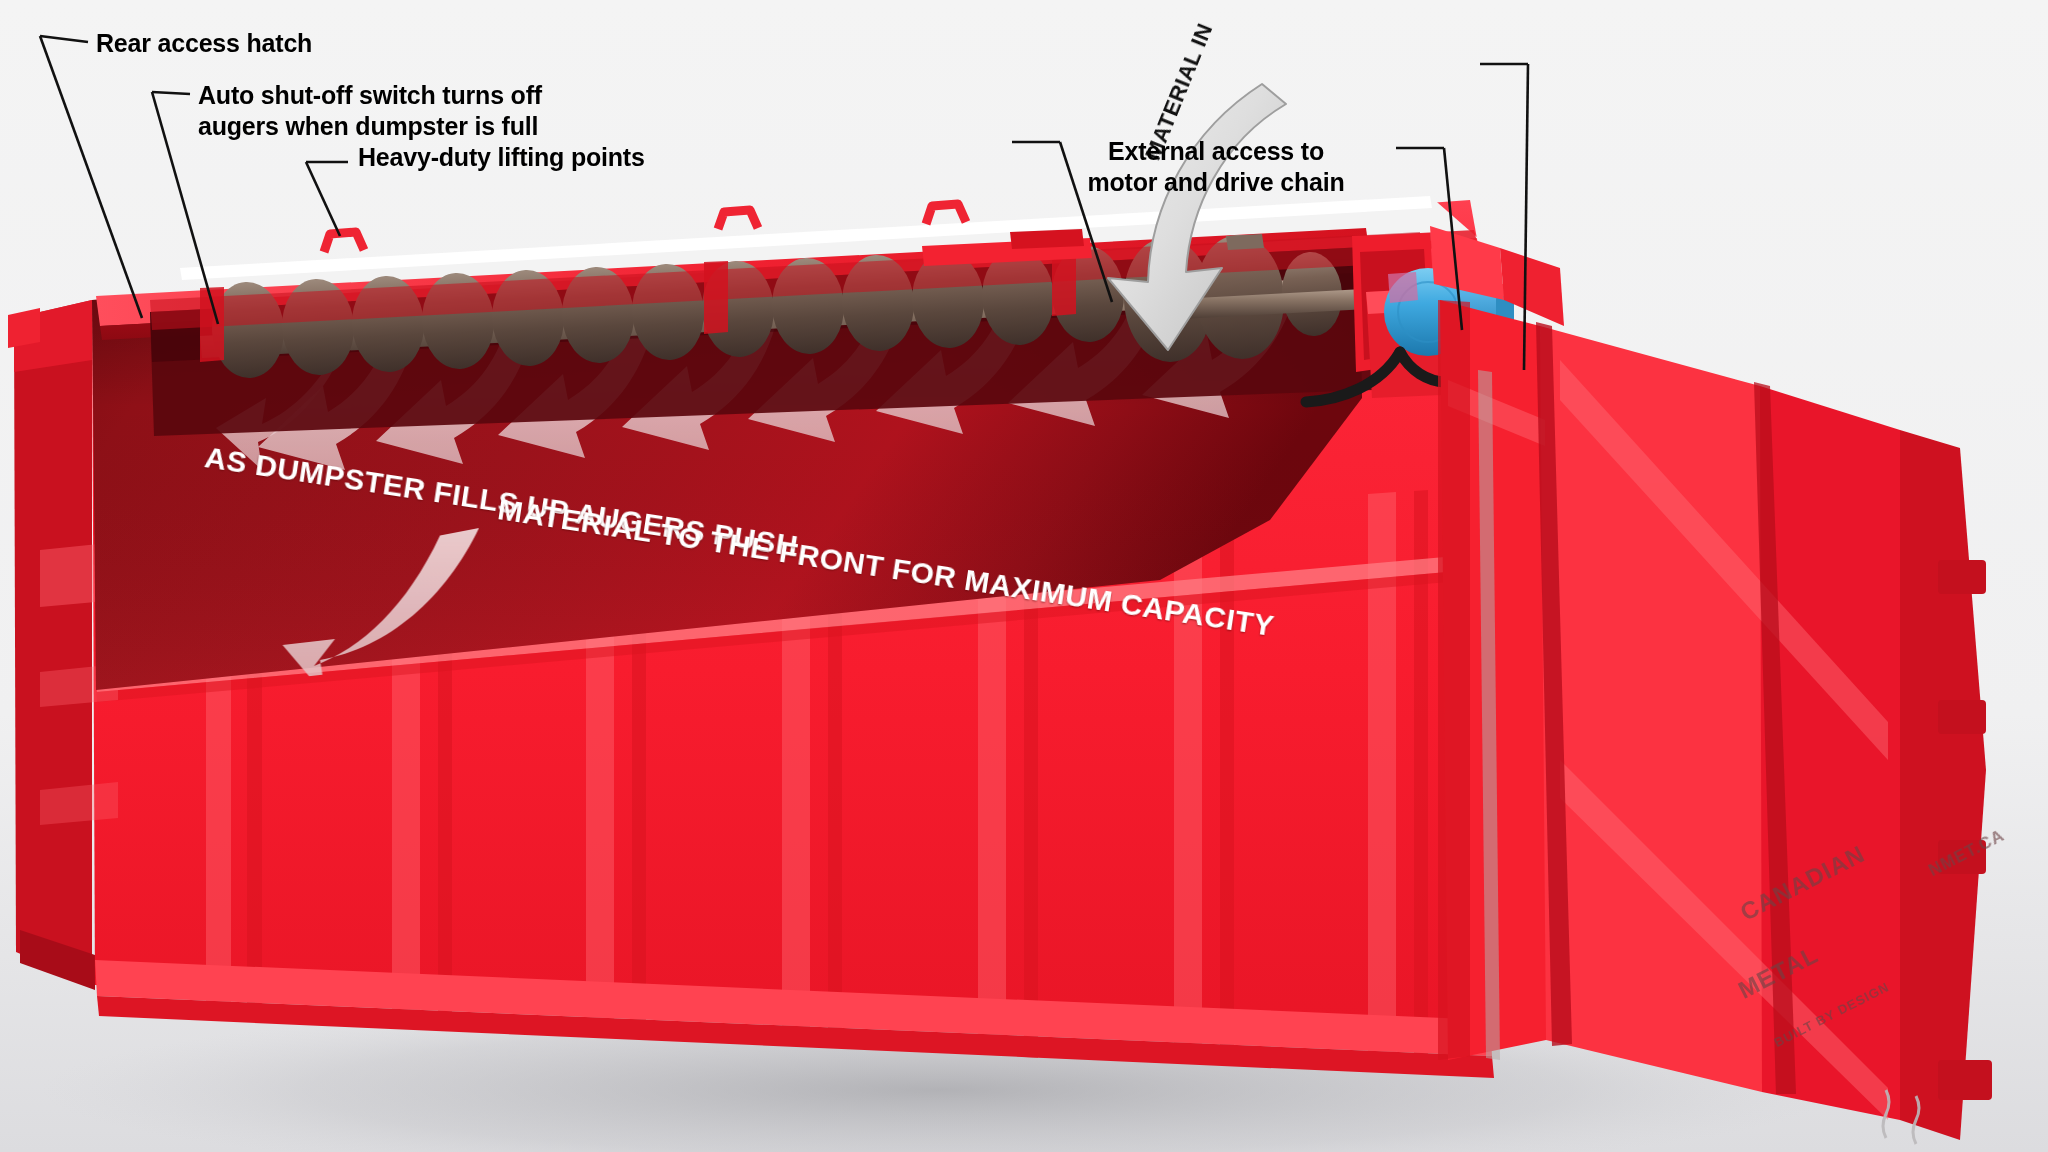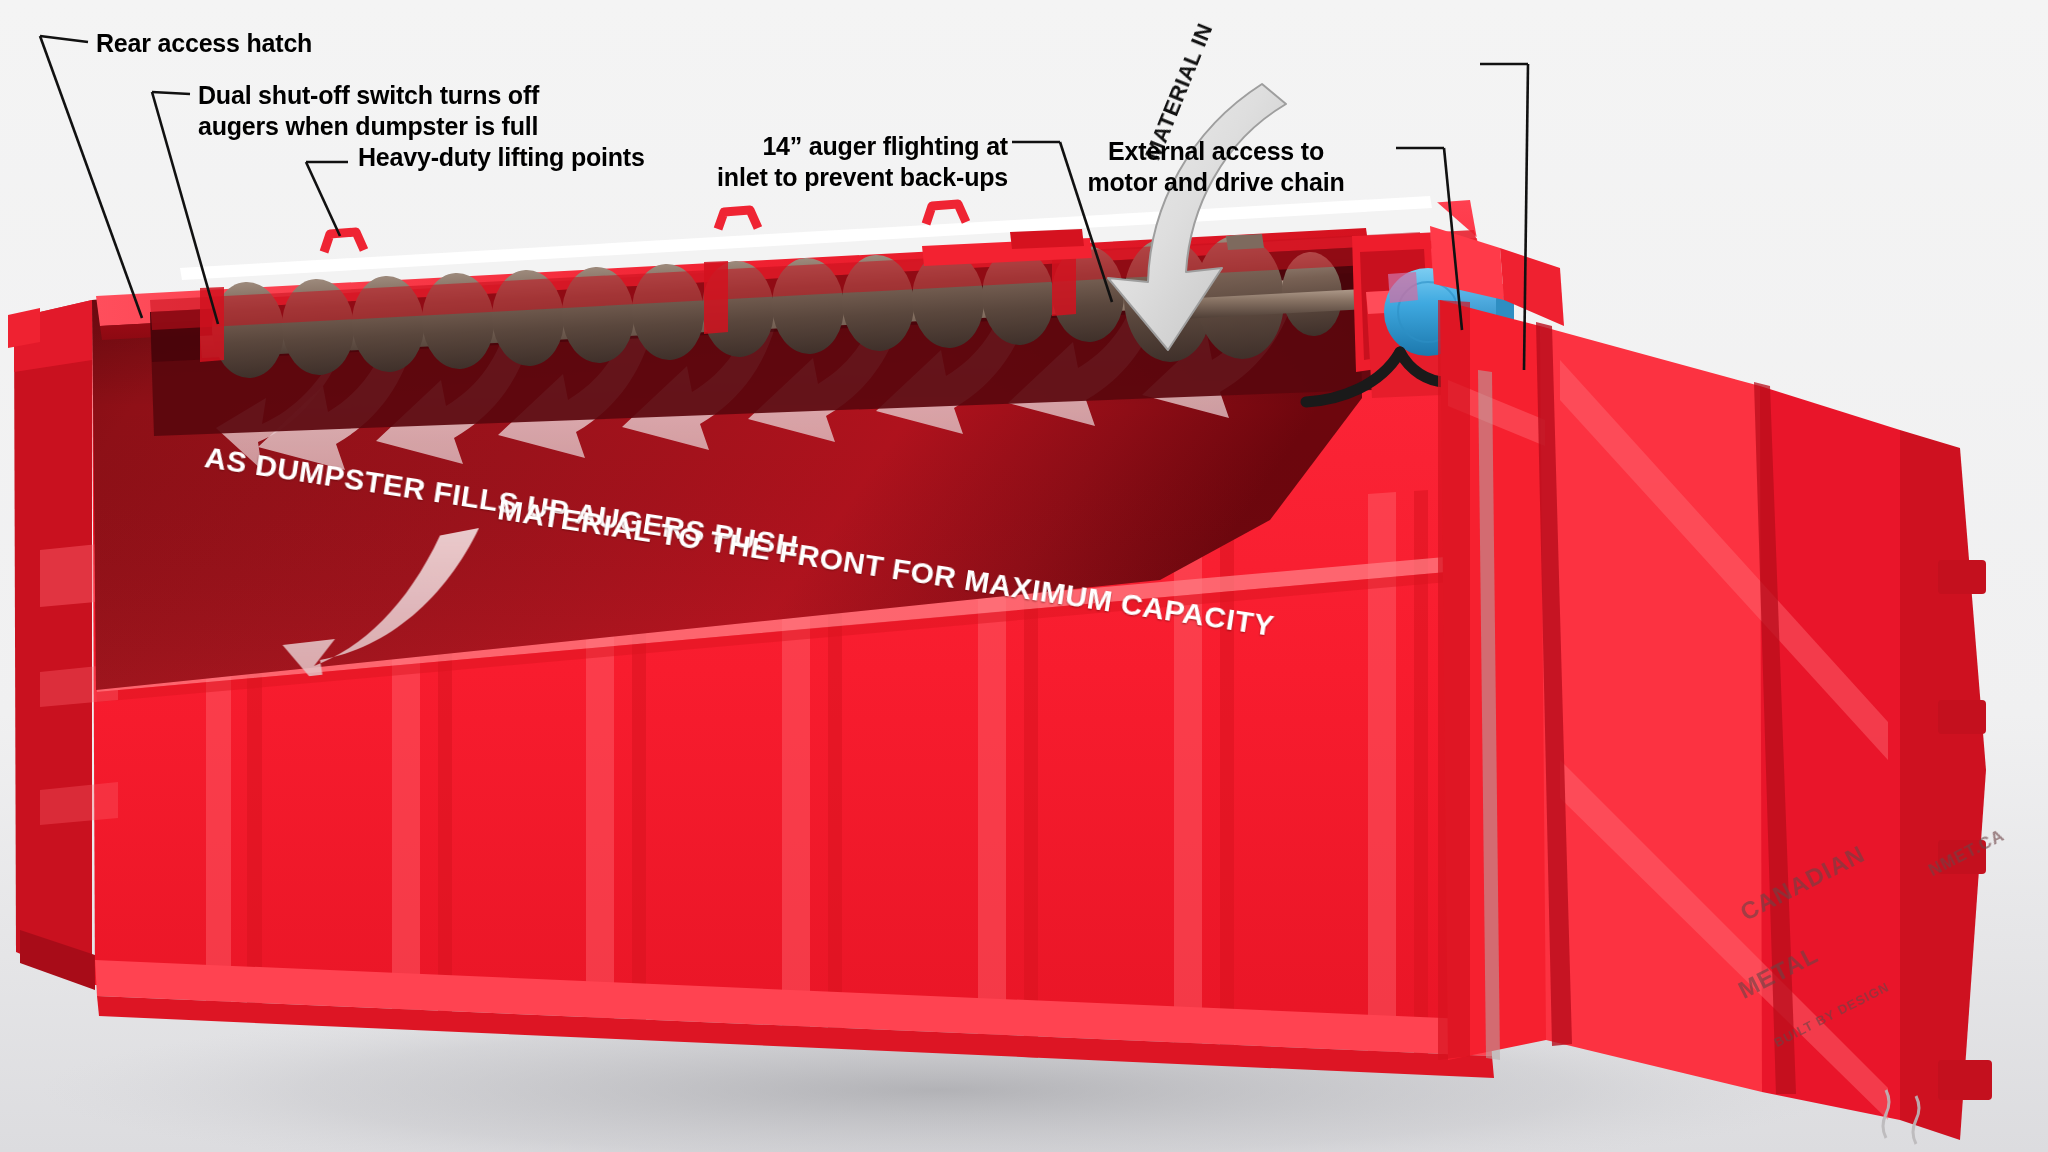--- a/index.html
+++ b/index.html
@@ -378,27 +378,25 @@
       <path d="M1060,142 L1112,302"></path>
       <path d="M1480,64 L1528,64"></path>
       <path d="M1528,64 L1524,370"></path>
       <path d="M1396,148 L1444,148"></path>
       <path d="M1444,148 L1462,330"></path>
     </g>
   </svg>
 
   <div class="callout" style="left:96px; top:28px;">Rear access hatch</div>
 
-  <div class="callout" style="left:198px; top:80px;">Dual shut-off switch turns off
+  <div class="callout" style="left:198px; top:80px;">Auto shut-off switch turns off
 augers when dumpster is full</div>
 
   <div class="callout" style="left:358px; top:142px;">Heavy-duty lifting points</div>
 
-  <div class="callout right" style="left:700px; top:131px; width:308px;">14” auger flighting at
-inlet to prevent back-ups</div>
 
 
   <div class="callout right" style="left:1040px; top:136px; width:352px;text-align:center;">External access to
 motor and drive chain</div>
 
   <div class="matin-text">
     <span>MATERIAL IN</span>
   </div>
 
   <div class="slogan l1">AS DUMPSTER FILLS UP AUGERS PUSH</div>

